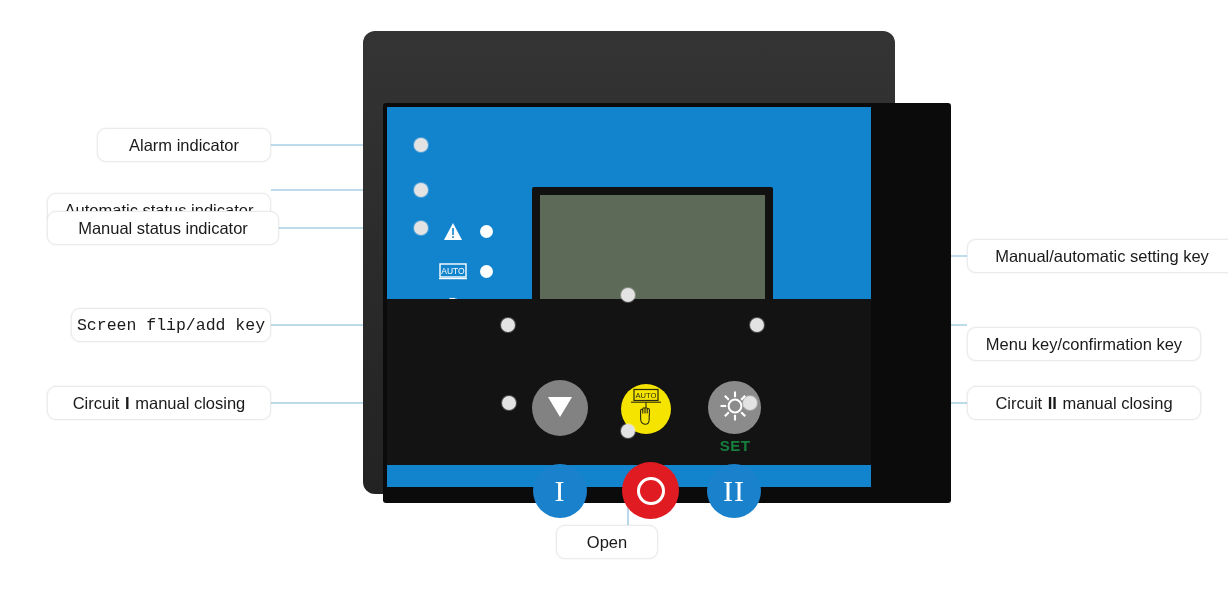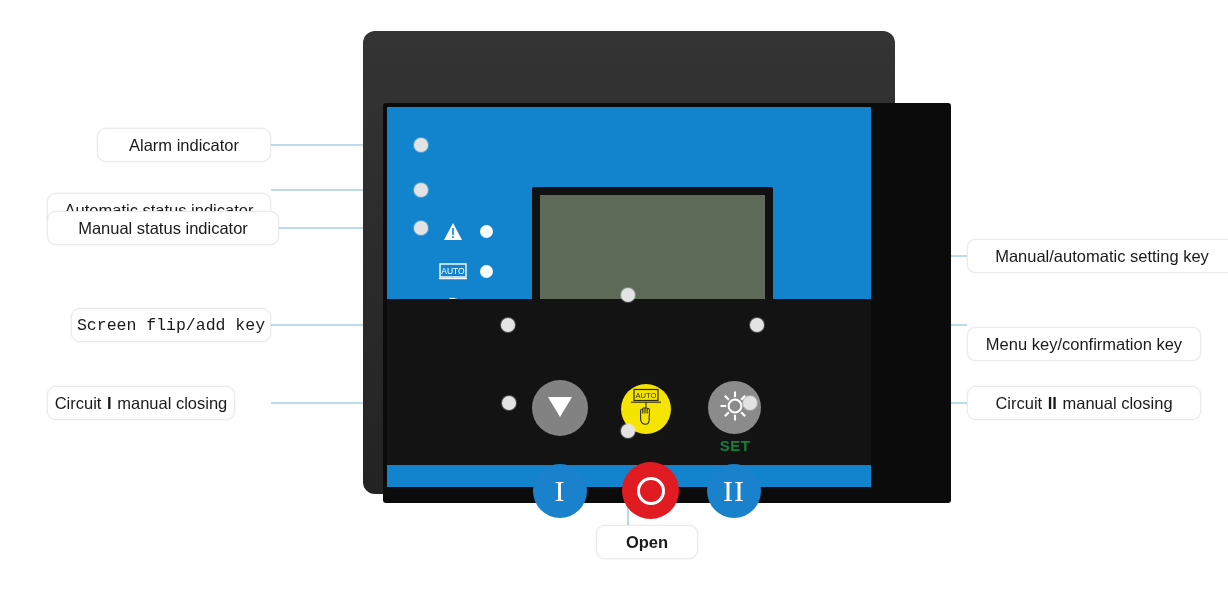--- a/index.html
+++ b/index.html
@@ -390,33 +390,33 @@
   </div>
 
   <div class="label-box" style="left:47px; top:211px; width:232px;">
     <span>Manual status indicator</span>
   </div>
 
   <div class="label-box" style="left:71px; top:308px; width:200px;font-family:Liberation Mono, monospace;">
     <span>Screen flip/add key</span>
   </div>
 
-  <div class="label-box" style="left:47px; top:386px; width:188px;">
+  <div class="label-box" style="left:47px; top:386px; width:224px;">
     <span><span>Circuit </span><b>I</b><span> manual closing</span></span>
   </div>
 
   <div class="label-box" style="left:967px; top:239px; width:270px;">
     <span>Manual/automatic setting key</span>
   </div>
 
   <div class="label-box" style="left:967px; top:308px; width:234px;margin-top:19px;">
     <span>Menu key/confirmation key</span>
   </div>
 
   <div class="label-box" style="left:967px; top:386px; width:234px;align-items:center;">
     <span><span>Circuit </span><b>II</b><span> manual closing</span></span>
   </div>
 
-  <div class="label-box" style="left:596px; top:525px; width:102px;font-weight:bold;">
+  <div class="label-box" style="left:556px; top:525px; width:102px;">
     <span>Open</span>
   </div>
 
 </div>
 
 </body></html>

